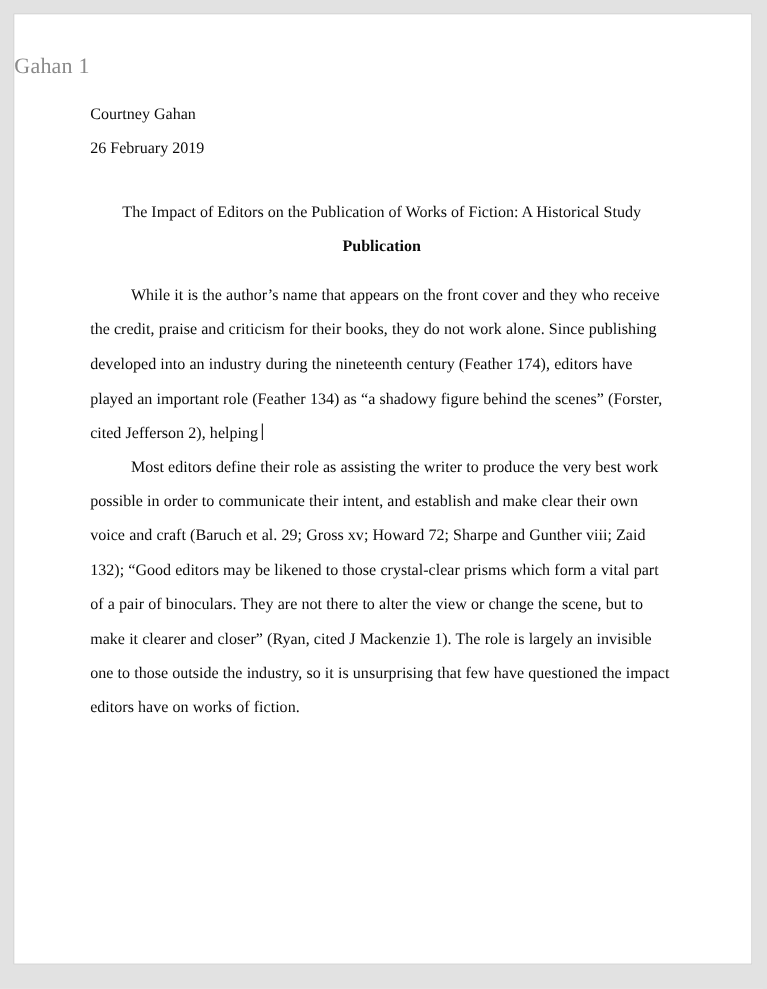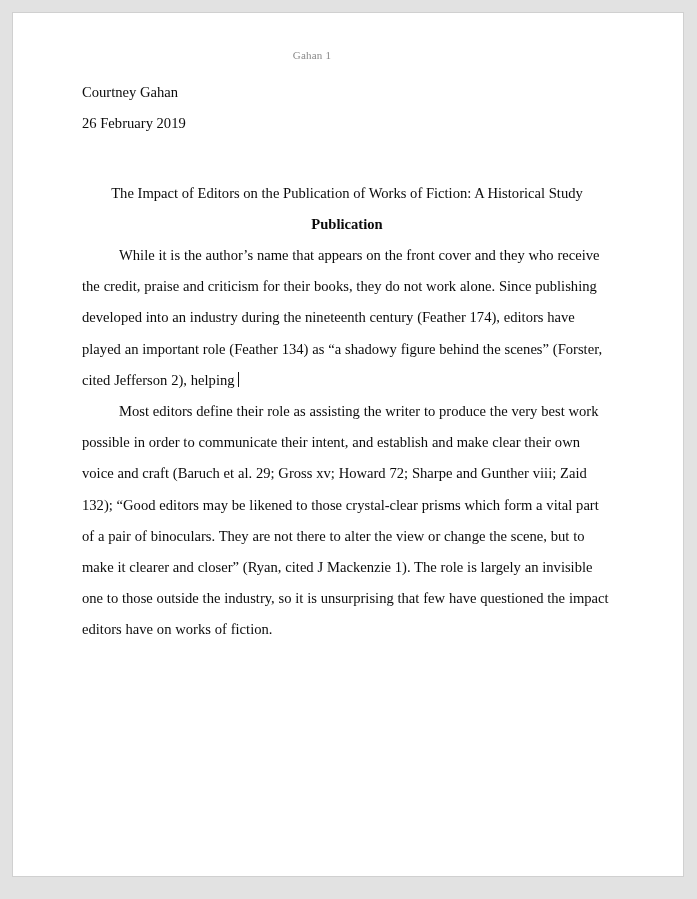--- a/index.html
+++ b/index.html
@@ -32,65 +32,66 @@
     box-shadow: 0 0 0 0 rgba(0,0,0,0);
     padding: 0;
   }
 
   
   .page-header {
     position: absolute;
     top: 36px;
     left: 0;
     width: 598px;
-    text-align: center;
-    font-size: 11px;
+    text-align: left;
+    font-size: 20px;
     color: #8a8a8a;
     letter-spacing: 0.2px;
   }
 
   .content {
     position: absolute;
-    top: 64px;
+    top: 76px;
     left: 69px;
     width: 530px;
     font-size: 14.6px;
     color: #0b0b0b;
   }
 
   .heading-block {
     margin: 0;
   }
   .heading-line {
     line-height: 31px;
     white-space: nowrap;
   }
 
   .doc-title {
     text-align: center;
     line-height: 31px;
-    margin-top: 39px;
+    margin-top: 27px;
   }
 
   .section-heading {
     text-align: center;
     font-weight: bold;
     line-height: 31px;
     margin-top: 0px;
   }
 
   .para {
     text-align: left;
     line-height: 31.2px;
     text-indent: 37px;
     margin: 0;
     hyphens: none;
     word-spacing: 0.15px;
   }
   .para.first {
+    margin-top: 14px;
   }
   .para + .para {
     margin-top: 0px;
   }
 
   
   .caret {
     display: inline-block;
     width: 1px;
     height: 15px;

